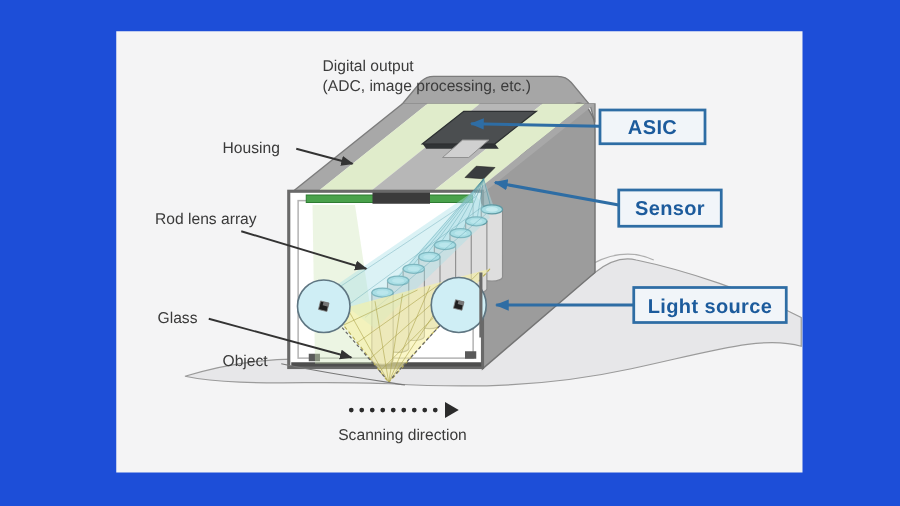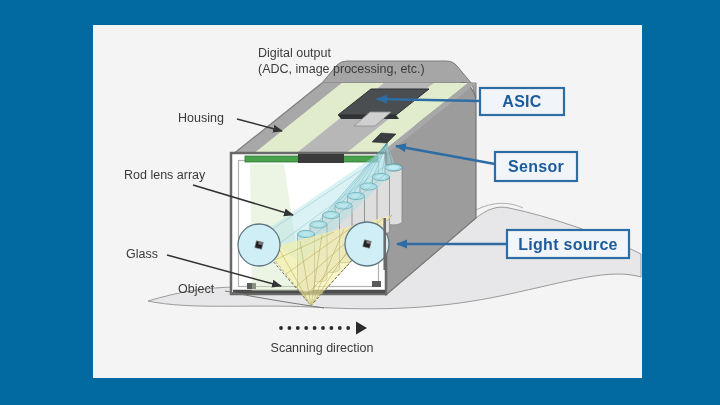--- a/index.html
+++ b/index.html
@@ -1,16 +1,16 @@
 <!DOCTYPE html>
 <html><head>
 <meta charset="utf-8">
 <style>
   html,body{margin:0;padding:0;background:#ffffff;}
-  .stage{position:relative;width:720px;height:405px;background:#0369a1;overflow:hidden;
+  .stage{position:relative;width:720px;height:405px;background:#1d4ed8;overflow:hidden;
          font-family:"Liberation Sans",sans-serif;}
   svg{position:absolute;left:0;top:0;}
   .t-label{font:12.5px "Liberation Sans",sans-serif;fill:#3a3a3a;}
   .t-title{font:12.5px "Liberation Sans",sans-serif;fill:#3c3c3c;}
   .t-callout{font:700 16px "Liberation Sans",sans-serif;fill:#1c5b9c;letter-spacing:.3px;}
   .t-scan{font:12.5px "Liberation Sans",sans-serif;fill:#3a3a3a;}
 </style>
 </head>
 <body>
 

